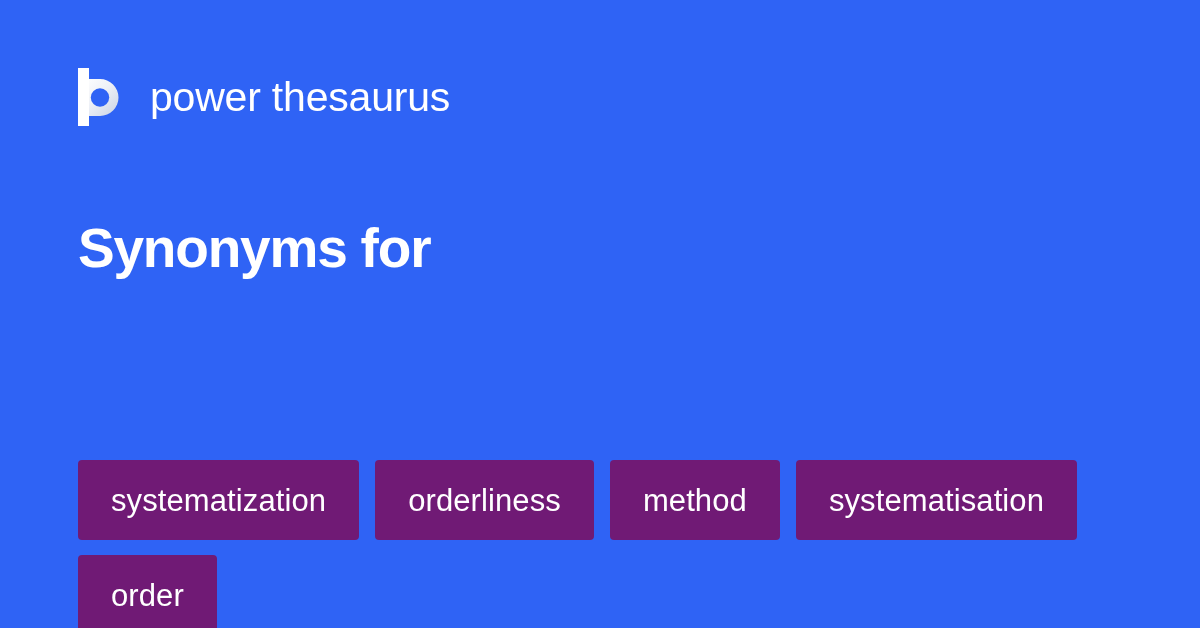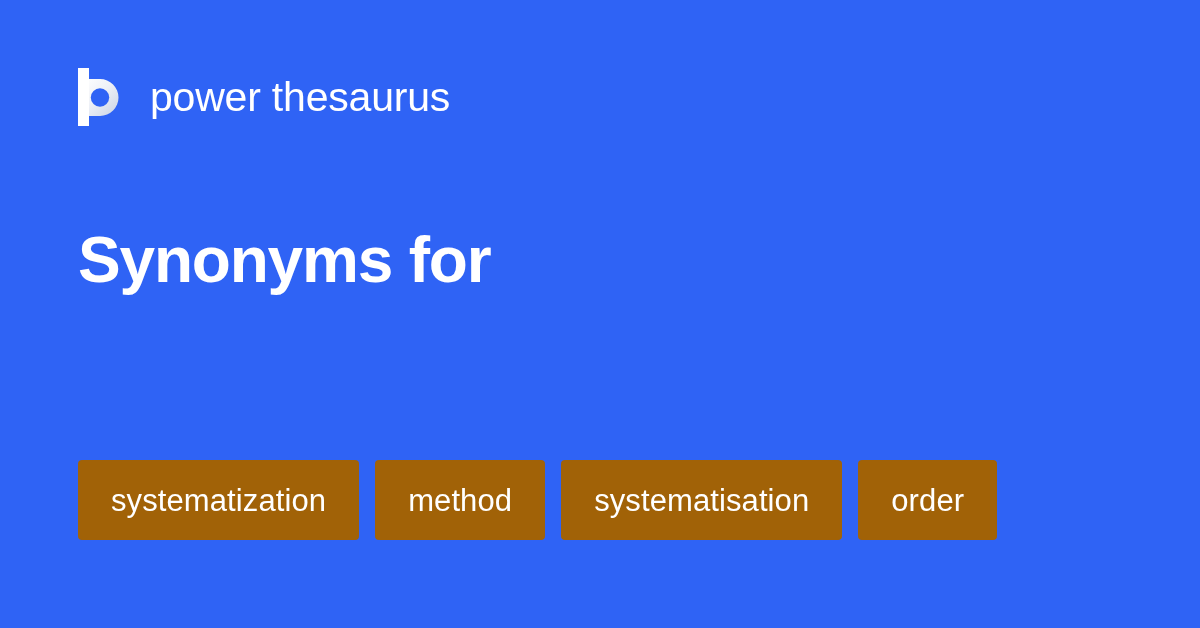--- a/index.html
+++ b/index.html
@@ -51,21 +51,21 @@
     white-space: nowrap;
   }
 
   
   .headline {
     position: absolute;
     left: 78px;
     top: 140px;
     width: 820px;
     color: #ffffff;
-    font-size: 64px;
+    font-size: 55px;
     font-weight: 700;
     line-height: 1.16;
     letter-spacing: -1.2px;
   }
   .headline-line {
     display: block;
     white-space: nowrap;
   }
 
   
@@ -74,21 +74,21 @@
     left: 78px;
     top: 420px;
     width: 1050px;
     display: flex;
     flex-wrap: wrap;
     gap: 15px 16px;
     align-content: flex-start;
   }
 
   .tag {
-    background: #a16207;
+    background: #701a75;
     border-radius: 4px;
     height: 80px;
     box-sizing: border-box;
     display: flex;
     align-items: center;
     justify-content: center;
     padding: 0 33px;
     color: #ffffff;
     font-size: 31px;
     font-weight: 400;
@@ -124,18 +124,19 @@
     </span>
     <span class="brand-name">power thesaurus</span>
   </div>
 
   <h1 class="headline">
     <span class="headline-line">Synonyms for</span>
   </h1>
 
   <div class="tag-area">
     <span class="tag">systematization</span>
+    <span class="tag">orderliness</span>
     <span class="tag">method</span>
     <span class="tag">systematisation</span>
     <span class="tag">order</span>
   </div>
 
 </div>
 
 </body></html>

